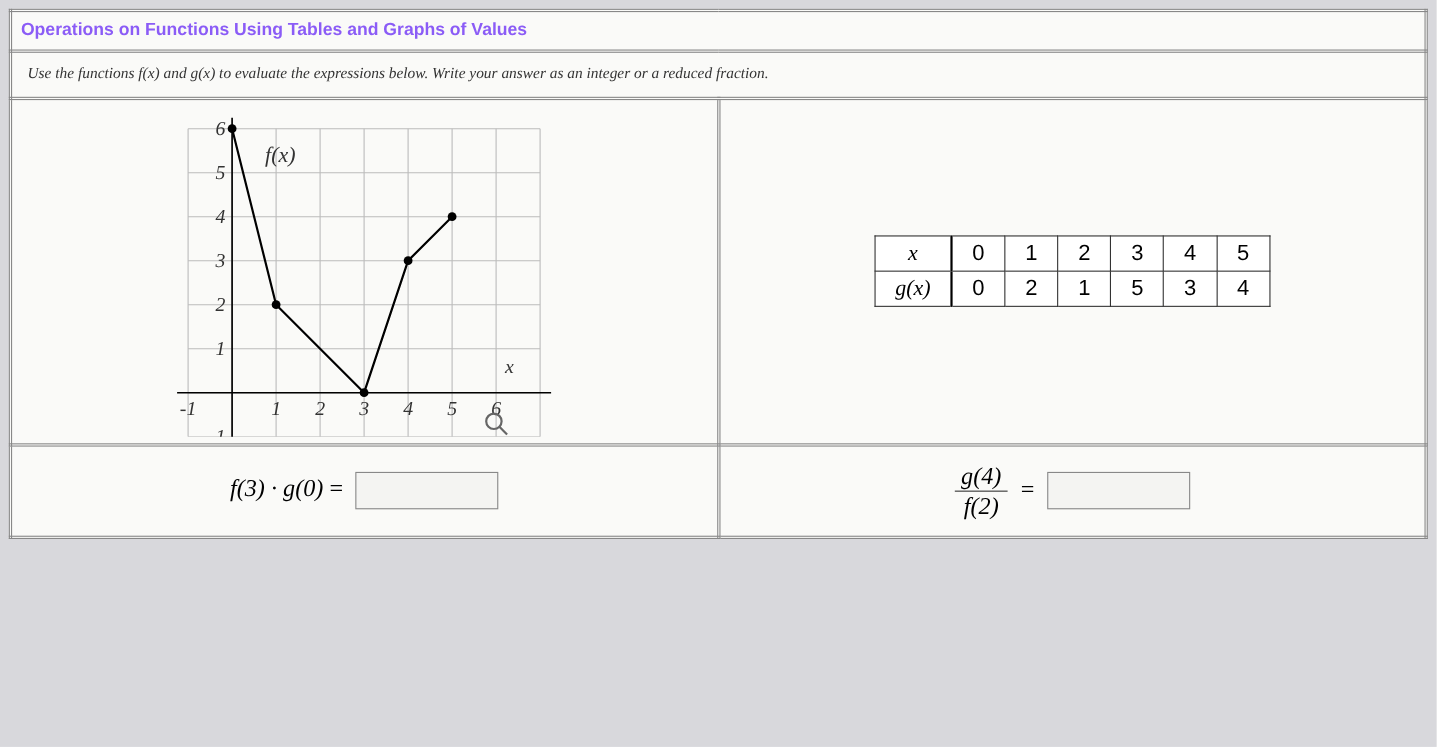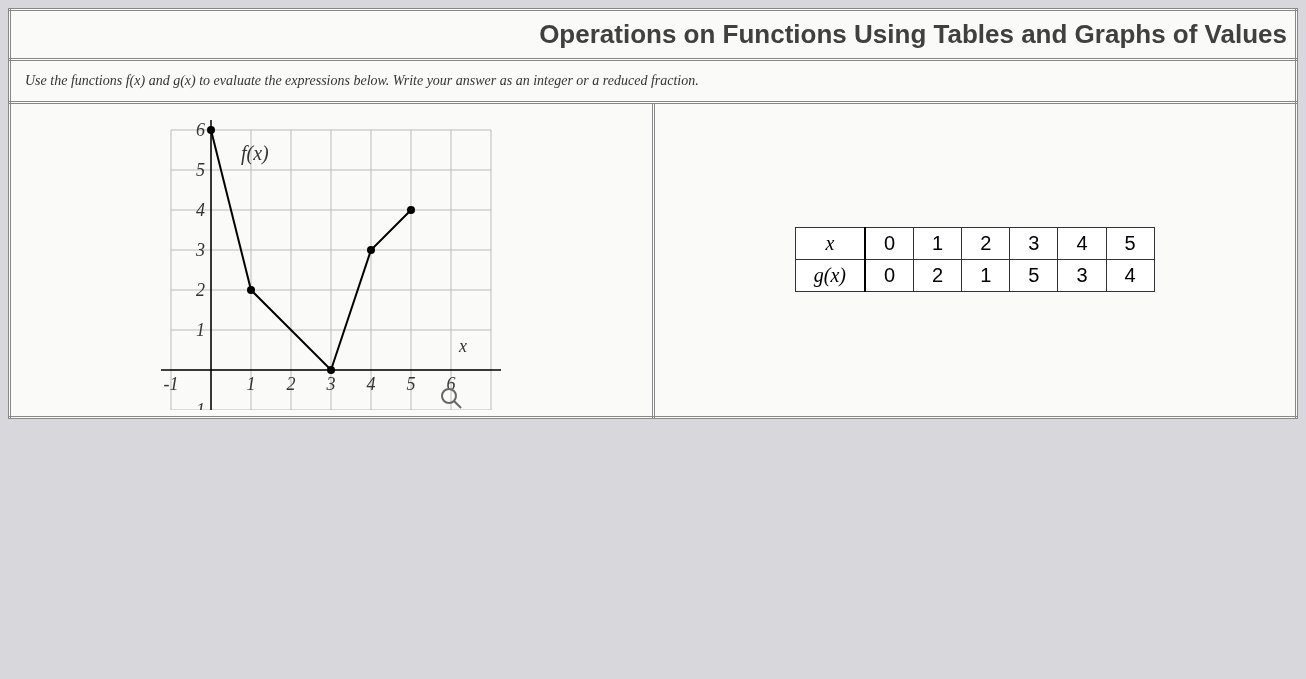--- a/index.html
+++ b/index.html
@@ -10,27 +10,27 @@
     width: 1306px;
     height: 679px;
   }
   .outer-table {
     width: 100%;
     border-collapse: collapse;
     background: #fafaf8;
     border: 3px double #888;
   }
   .title-row td {
-    text-align: right;
+    text-align: left;
     font-weight: bold;
-    font-size: 26px;
+    font-size: 16px;
     padding: 8px;
     border: 3px double #888;
     font-family: Arial, sans-serif;
-    color: #404040;
+    color: #8b5cf6;
   }
   .instructions-row td {
     font-style: italic;
     font-size: 14px;
     padding: 10px 14px;
     border: 3px double #888;
     color: #333;
     line-height: 1.4;
   }
   .content-row td {
@@ -184,14 +184,25 @@
           <td>2</td>
           <td>1</td>
           <td>5</td>
           <td>3</td>
           <td>4</td>
         </tr>
       </tbody>
           </table>
     </td>
   </tr>
+  <tr class="answer-row">
+    <td>
+      <span>f(3) · g(0)</span><span class="upright"> = </span><input class="answer-input" type="text" style="">
+    </td>
+    <td>
+      <span class="frac">
+        <span class="num">g(4)</span>
+        <span class="den">f(2)</span>
+      </span><span class="upright"> = </span><input class="answer-input" type="text" style="">
+    </td>
+  </tr>
 </tbody>
   </table>
 
 </body></html>

